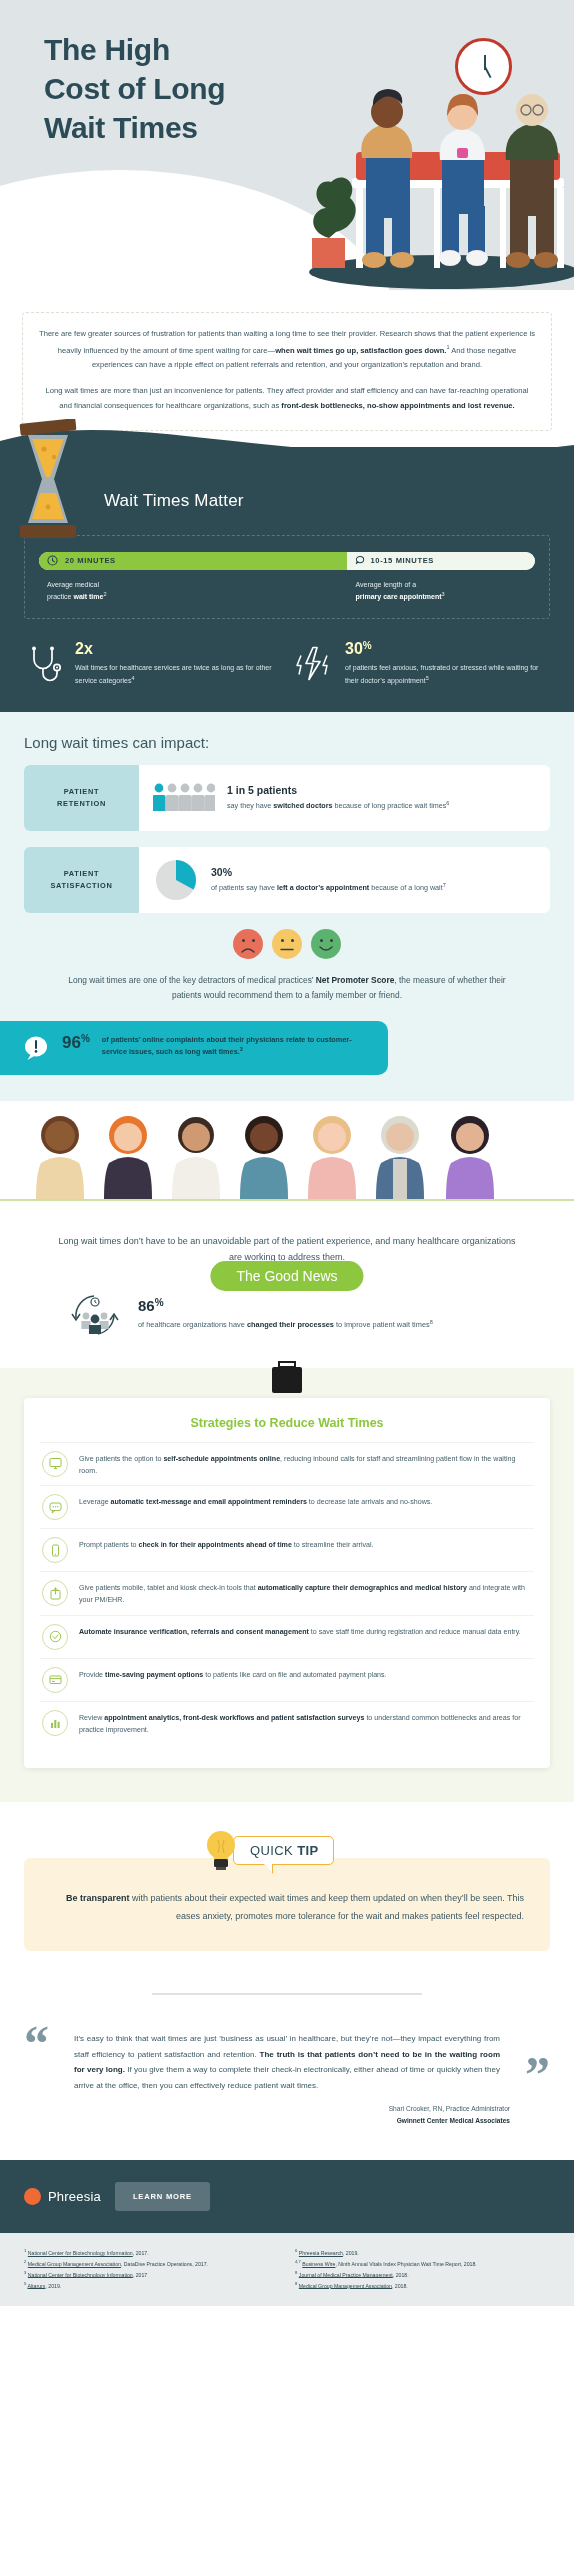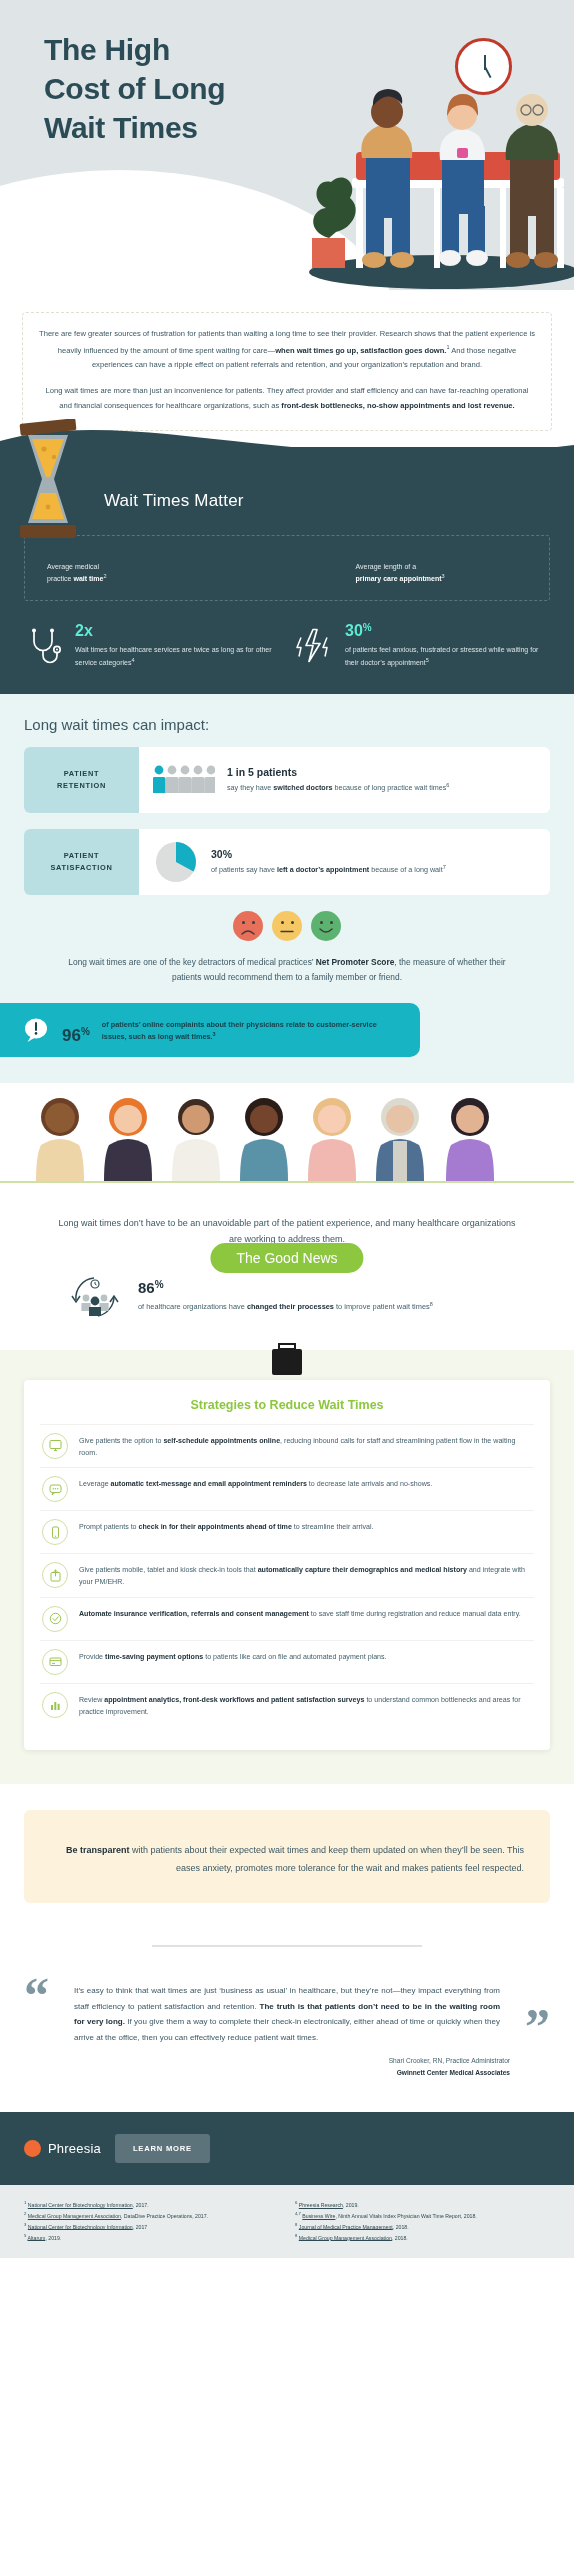--- a/index.html
+++ b/index.html
@@ -163,21 +163,21 @@
   .bar-captions b { color: #ffffff; }
 
   .stats-row {
     display: flex;
     margin: 22px 24px 0 24px;
     gap: 14px;
   }
   .stat { display: flex; gap: 9px; flex: 1; }
   .stat-icon { width: 42px; flex: 0 0 42px; padding-top: 2px; }
   .stat-num {
-    font-size: 16px; font-weight: bold; color: #5eead4;
+    font-size: 16px; font-weight: bold; color: #fef9c3;
     line-height: 1; margin-bottom: 5px;
   }
   .stat-num span.pct { font-size: 10px; vertical-align: top; }
   .stat-txt { font-size: 7px; line-height: 1.62; color: #dbe5e8; }
 
   
   .impact {
     background: #e9f4f4;
     padding: 22px 24px 26px 24px;
   }
@@ -233,23 +233,23 @@
   }
   .nps b { color: #22333c; }
 
   .banner {
     margin-top: 18px;
     background: #17b4c4;
     border-radius: 0 10px 10px 0;
     margin-left: -24px;
     padding: 13px 18px 13px 22px;
     display: flex;
-    align-items: flex-end;
+    align-items: flex-start;
     gap: 12px;
-    width: 420px;
+    width: 388px;
   }
   .banner-bubble { flex: 0 0 28px; }
   .banner-num { font-size: 17px; font-weight: bold; color: #18424c; line-height: 1; }
   .banner-num .pct { font-size: 10px; vertical-align: top; }
   .banner-txt { font-size: 7.3px; line-height: 1.62; color: #17424b; font-weight: bold; }
 
   
   .goodnews { position: relative; background: #ffffff; padding-top: 6px; }
   .avatars {
     display: flex; justify-content: center; align-items: flex-end;
@@ -509,20 +509,36 @@
         <path d="M18 20 L50 20 L36 58 L32 58 Z" fill="#f2b63c"></path>
         <path d="M18 100 L50 100 L42 74 L26 74 Z" fill="#f2b63c"></path>
         <circle cx="30" cy="30" r="2.6" fill="#d99b2a"></circle>
         <circle cx="40" cy="38" r="2.2" fill="#d99b2a"></circle>
         <circle cx="34" cy="88" r="2.4" fill="#d99b2a"></circle>
       </svg>
       <div class="dark-head-title">Wait Times Matter</div>
     </div>
 
     <div class="dark-body">
+      <div class="bar">
+        <div class="bar-left">
+          <svg class="bar-icon" viewBox="0 0 12 12">
+            <circle cx="6" cy="6" r="5" fill="none" stroke="#24404a" stroke-width="1.1"></circle>
+            <path d="M6 3.2 V6 L8 7.4" fill="none" stroke="#24404a" stroke-width="1.1" stroke-linecap="round"></path>
+          </svg>
+          <span class="bar-label">20 MINUTES</span>
+        </div>
+        <div class="bar-right">
+          <svg class="bar-icon" viewBox="0 0 12 12">
+            <ellipse cx="6.6" cy="5" rx="4" ry="3.4" fill="none" stroke="#24404a" stroke-width="1.1"></ellipse>
+            <path d="M4.4 7.6 L2.4 9.6 L3.4 7.2" fill="none" stroke="#24404a" stroke-width="1.1" stroke-linecap="round"></path>
+          </svg>
+          <span class="bar-label">10-15 MINUTES</span>
+        </div>
+      </div>
       <div class="bar-captions">
         <div class="cap-a">
           <span>Average medical</span><br>
           <span>practice </span><b>wait time</b><sup>2</sup>
         </div>
         <div class="cap-b">
           <span>Average length of a</span><br>
           <b>primary care appointment</b><sup>3</sup>
         </div>
       </div>
@@ -792,20 +808,32 @@
               <rect x="5.3" y="4" width="2" height="8" fill="#9ac44f"></rect>
               <rect x="8.6" y="5.8" width="2" height="6.2" fill="#9ac44f"></rect>
             </svg>
         </div>
         <div class="strat-txt"><span>Review </span><b>appointment analytics, front-desk workflows and patient satisfaction surveys</b><span> to understand common bottlenecks and areas for practice improvement.</span></div>
       </div>
     </div>
   </div>
 
   <div class="tip-zone">
+    <div class="tip-head">
+      <svg class="bulb" viewBox="0 0 40 44">
+        <circle cx="20" cy="17" r="14" fill="#f7c948"></circle>
+        <path d="M12 27 q8 6 16 0 l-1.5 6 h-13z" fill="#f7c948"></path>
+        <rect x="13" y="31" width="14" height="8" rx="1.5" fill="#2b2b2b"></rect>
+        <path d="M15 39 h10 v3 h-10z" fill="#4a4a4a"></path>
+        <path d="M17 12 q3 6 0 13 M23 12 q-3 6 0 13" stroke="#e0a93a" stroke-width="1" fill="none"></path>
+      </svg>
+      <div class="tip-bubble">
+        <span>QUICK</span>&nbsp;<span class="tip-b">TIP</span>
+      </div>
+    </div>
     <div class="tip-box">
       <b>Be transparent</b><span> with patients about their expected wait times and keep them updated on when they’ll be seen. This eases anxiety, promotes more tolerance for the wait and makes patients feel respected.</span>
     </div>
   </div>
 
   <div class="divider"></div>
 
   <div class="quote-zone">
     <div class="quote-row">
       <div class="qmark">“</div>

